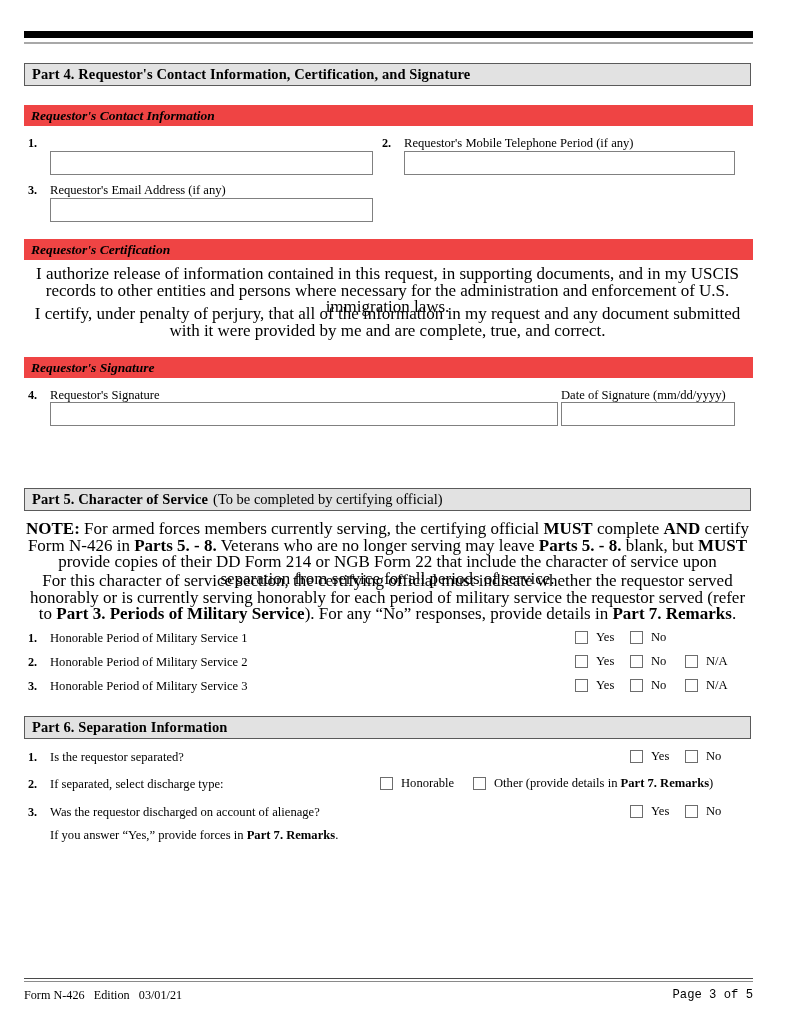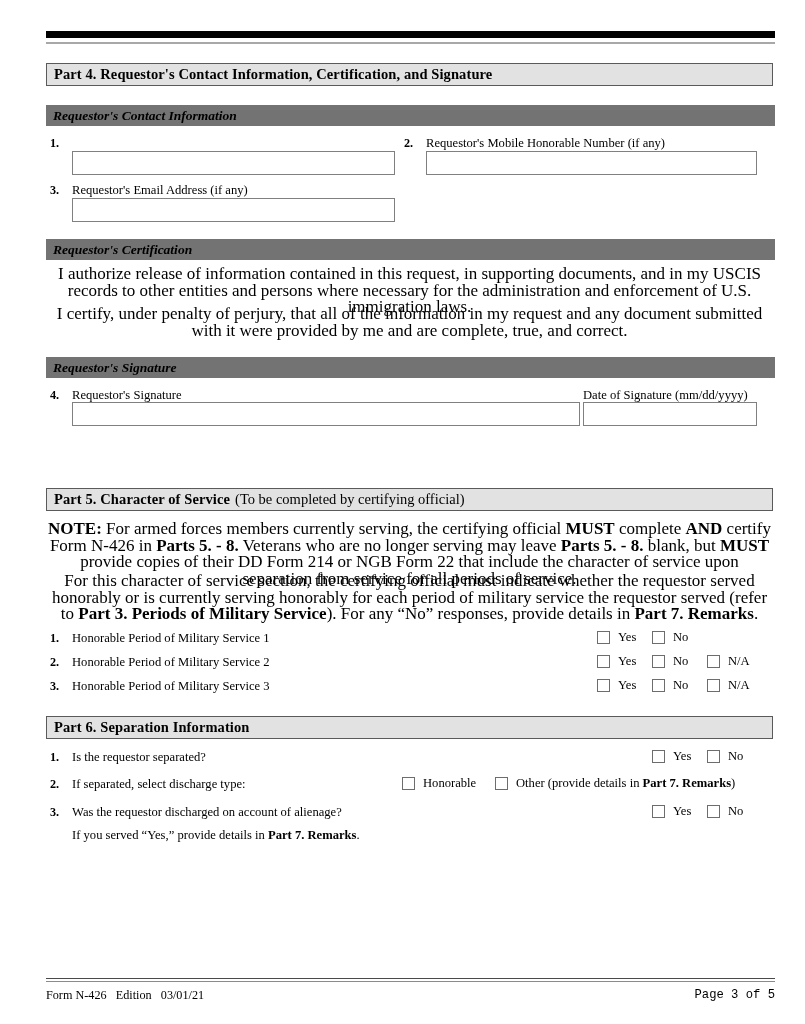--- a/index.html
+++ b/index.html
@@ -10,21 +10,21 @@
   body {
     width: 805px;
     height: 1024px;
     font-family: "Liberation Serif", "DejaVu Serif", serif;
     color: #000000;
     position: relative;
     overflow: hidden;
   }
   .page {
     position: absolute;
-    left: 46px;
+    left: 24px;
     top: 0;
     width: 729px;
     height: 740px;
   }
 
   
   .top-bar {
     position: absolute;
     left: 0; top: 31px;
     width: 729px; height: 7px;
@@ -62,21 +62,21 @@
     padding-left: 5px;
     white-space: nowrap;
   }
 
   
   .sub-bar {
     position: absolute;
     left: 0;
     width: 729px;
     height: 21px;
-    background: #737373;
+    background: #ef4444;
     display: flex;
     align-items: center;
   }
   .sub-bar span {
     font-size: 13.5px;
     font-weight: bold;
     font-style: italic;
     padding-left: 7px;
     white-space: nowrap;
   }
@@ -165,21 +165,21 @@
   </div>
 
   <div class="sub-bar" style="top:105px;">
     <span>Requestor's Contact Information</span>
   </div>
 
   <div class="num" style="left:4px; top:136px;">1.</div>
   <div class="box" style="left:26px; top:151px; width:323px; height:24px;"></div>
 
   <div class="num" style="left:358px; top:136px;">2.</div>
-  <div class="t" style="left:380px; top:135px;">Requestor's Mobile Honorable Number (if any)</div>
+  <div class="t" style="left:380px; top:135px;">Requestor's Mobile Telephone Period (if any)</div>
   <div class="box" style="left:380px; top:151px; width:331px; height:24px;"></div>
 
   <div class="num" style="left:4px; top:183px;">3.</div>
   <div class="t" style="left:26px; top:182px;">Requestor's Email Address (if any)</div>
   <div class="box" style="left:26px; top:198px; width:323px; height:24px;"></div>
 
   <div class="sub-bar" style="top:239px;">
     <span>Requestor's Certification</span>
   </div>
 
@@ -250,20 +250,20 @@
   <div class="cb" style="left:449px; top:777px;"></div>
   <div class="cbl" style="left:470px; top:776px;"><span>Other (provide details in </span><b>Part 7. Remarks</b><span>)</span></div>
 
   <div class="num" style="left:4px; top:805px;">3.</div>
   <div class="t" style="left:26px; top:804px;">Was the requestor discharged on account of alienage?</div>
   <div class="cb" style="left:606px; top:805px;"></div>
   <div class="cbl" style="left:627px; top:804px;">Yes</div>
   <div class="cb" style="left:661px; top:805px;"></div>
   <div class="cbl" style="left:682px; top:804px;">No</div>
 
-  <div class="t" style="left:26px; top:827px;"><span>If you served “Yes,” provide details in </span><b>Part 7. Remarks</b><span>.</span></div>
+  <div class="t" style="left:26px; top:827px;"><span>If you answer “Yes,” provide forces in </span><b>Part 7. Remarks</b><span>.</span></div>
 
   <div class="footer-rule"></div>
   <div class="footer-rule2"></div>
   <div class="footer-left"><span>Form N-426</span>&nbsp;&nbsp; <span>Edition</span>&nbsp;&nbsp; <span>03/01/21</span></div>
   <div class="footer-right">Page 3 of 5</div>
 
 </div>
 
 </body></html>

